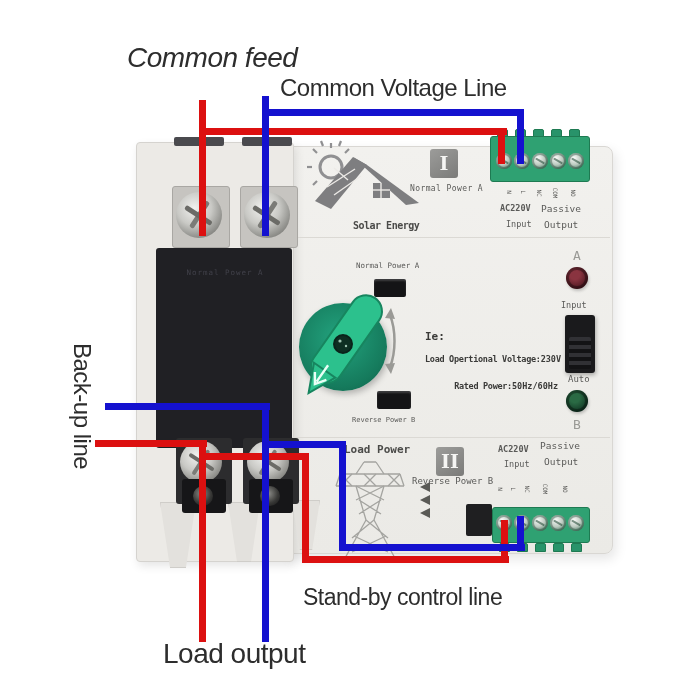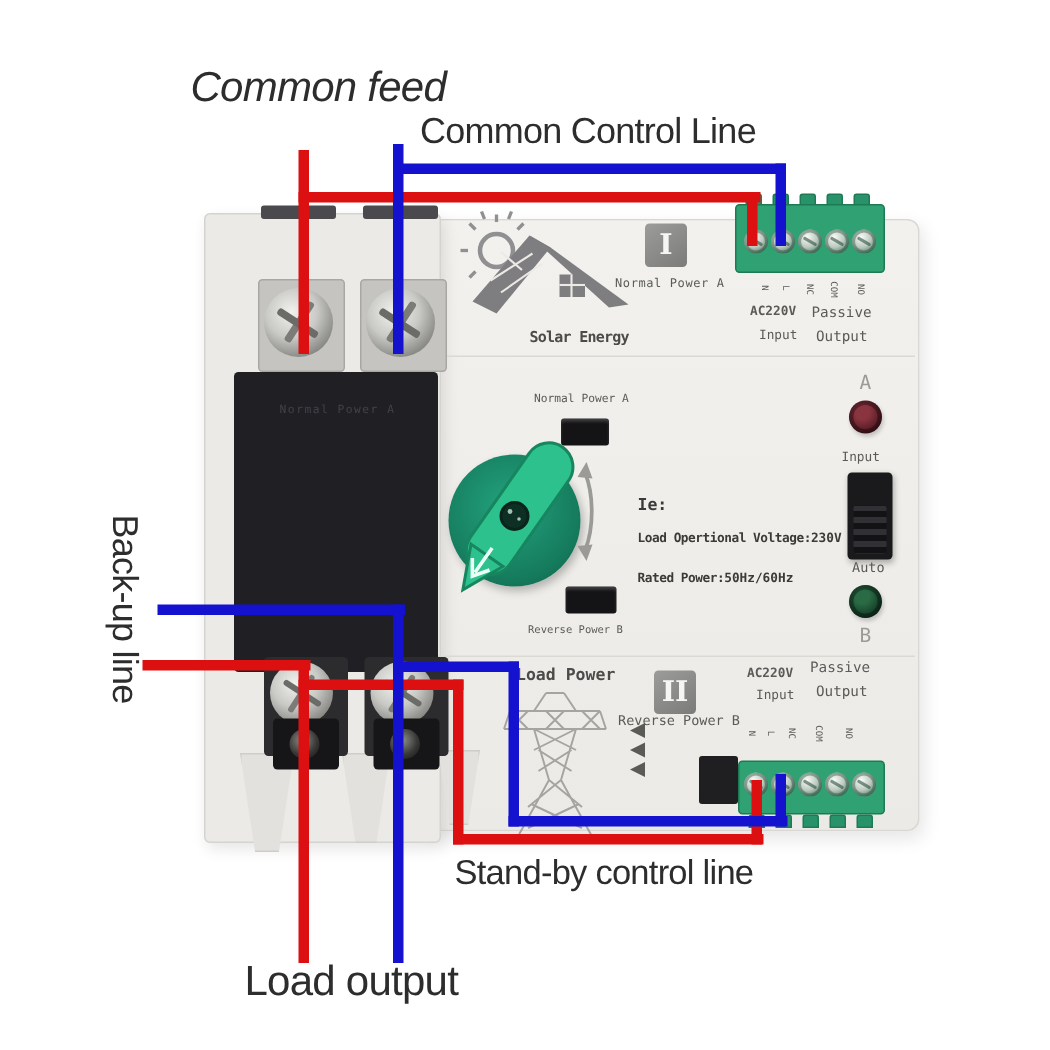--- a/index.html
+++ b/index.html
@@ -184,21 +184,21 @@
     <path d="M14,9 C20,24 20,46 14,61" stroke="#9a9a96" stroke-width="2.5" fill="none"></path>
     <polygon points="9,12 15,2 19,13" fill="#9a9a96"></polygon>
     <polygon points="9,58 15,68 19,57" fill="#9a9a96"></polygon>
   </svg>
 
   <div class="mono" style="left:425px;top:330px;font-size:11px;font-weight:bold;color:#3a3a38;">Ie:</div>
   <div style="left:425px;top:354px;width:133px;display:flex;justify-content:space-between;z-index:3;">
     <span class="mono" style="position:static;font-size:8.5px;font-weight:bold;letter-spacing:-.3px;color:#3a3a38;">Load Opertional Voltage:</span>
     <span class="mono" style="position:static;font-size:8.5px;font-weight:bold;color:#3a3a38;">230V</span>
   </div>
-  <div style="left:425px;top:381px;width:133px;display:flex;justify-content:flex-start;z-index:3;">
+  <div style="left:425px;top:381px;width:133px;display:flex;justify-content:flex-end;z-index:3;">
     <span class="mono" style="position:static;font-size:8.5px;font-weight:bold;letter-spacing:-.3px;color:#3a3a38;">Rated Power:</span>
     <span class="mono" style="position:static;font-size:8.5px;font-weight:bold;color:#3a3a38;">50Hz/60Hz</span>
   </div>
 
   <div class="ind" style="left:377px;top:391px;width:34px;height:18px;"></div>
   <div class="mono" style="left:352px;top:416px;font-size:7px;">Reverse Power B</div>
 
   <div class="grayA" style="left:573px;top:248px;">A</div>
   <div class="led led-a" style="left:566px;top:267px;"></div>
   <div class="mono" style="left:561px;top:300px;font-size:8.5px;">Input</div>
@@ -261,17 +261,17 @@
   <div class="wire blue" style="left:262px;top:109px;width:262px;height:7px;"></div>
   <div class="wire blue" style="left:517px;top:109px;width:7px;height:55px;"></div>
   <div class="wire blue" style="left:105px;top:403px;width:165px;height:7px;"></div>
   <div class="wire blue" style="left:262px;top:403px;width:7px;height:239px;"></div>
   <div class="wire blue" style="left:262px;top:441px;width:84px;height:7px;"></div>
   <div class="wire blue" style="left:339px;top:441px;width:7px;height:110px;"></div>
   <div class="wire blue" style="left:339px;top:544px;width:186px;height:7px;"></div>
   <div class="wire blue" style="left:517px;top:516px;width:7px;height:35px;"></div>
 
   <div class="ann ann-big" style="left:127px;top:42px;font-style:italic;">Common feed</div>
-  <div class="ann ann-mid" style="left:280px;top:74px;font-size:24px;">Common Control Line</div>
+  <div class="ann ann-mid" style="left:280px;top:74px;font-size:24px;">Common Voltage Line</div>
   <div class="ann ann-vert" style="left:-3px;top:414px;">Back-up line</div>
-  <div class="ann ann-mid" style="left:303px;top:568px;">Stand-by control line</div>
+  <div class="ann ann-mid" style="left:303px;top:584px;">Stand-by control line</div>
   <div class="ann ann-big" style="left:163px;top:638px;">Load output</div>
 </div>
 
 </body></html>

